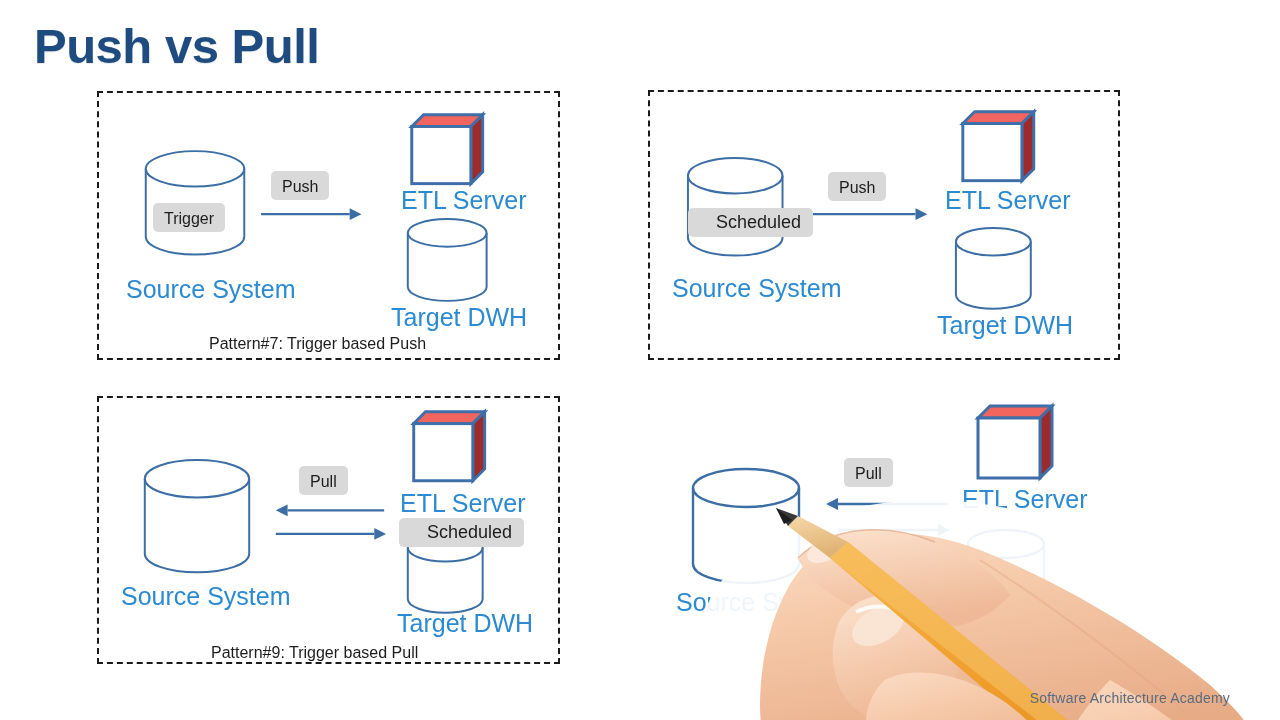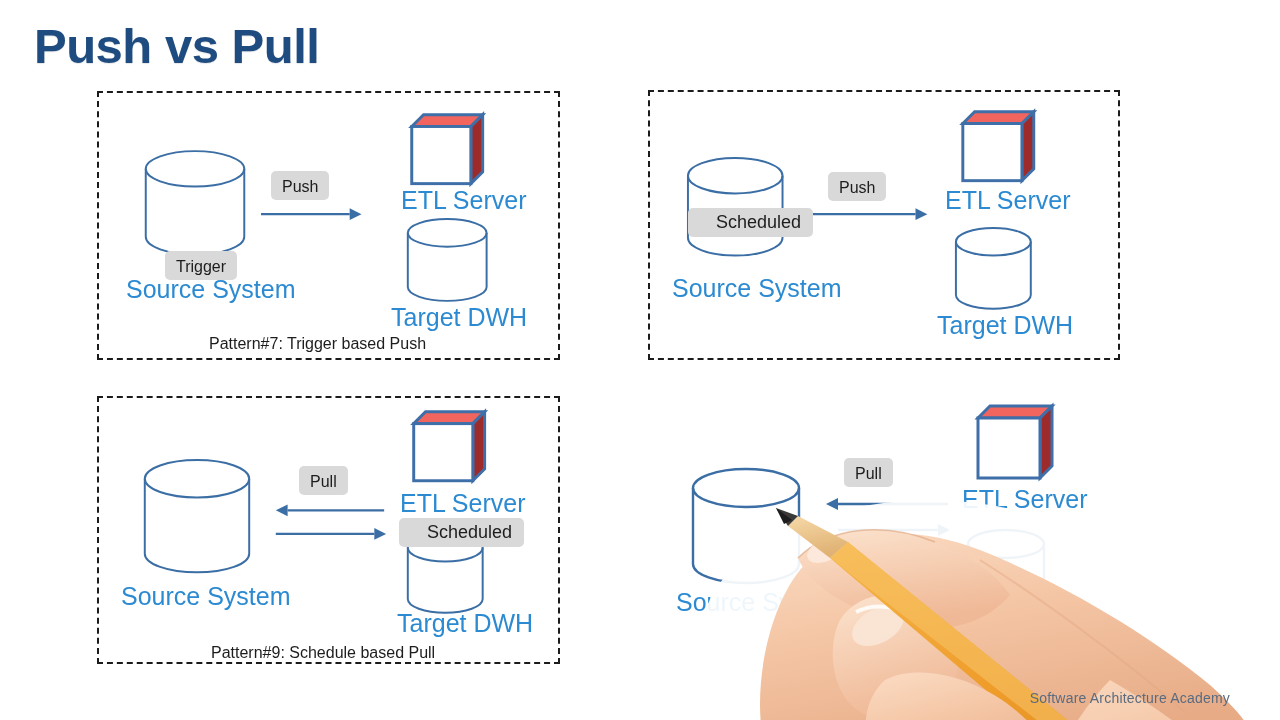--- a/index.html
+++ b/index.html
@@ -102,21 +102,21 @@
         <polygon points="376,34 388,22 388,80 376,92" fill="#9e2b2b" stroke="#3f6fa8" stroke-width="3"></polygon>
         <rect x="316" y="34" width="60" height="58" fill="#ffffff" stroke="#3f6fa8" stroke-width="3"></rect>
       </g>
 
       <g fill="none" stroke="#3b6ea5" stroke-width="2">
         <ellipse cx="352" cy="142" rx="40" ry="14"></ellipse>
         <path d="M312 142 L312 197 A40 14 0 0 0 392 197 L392 142"></path>
       </g>
     </svg>
 
-    <div class="badge" style="left:66px;top:110px;margin-top:48px;">Trigger</div>
+    <div class="badge" style="left:54px;top:110px;">Trigger</div>
     <div class="badge" style="left:172px;top:78px;">Push</div>
 
     <div class="lbl big" style="left:27px;top:184px;">Source System</div>
     <div class="lbl big" style="left:302px;top:95px;">ETL Server</div>
     <div class="lbl big" style="left:292px;top:212px;">Target DWH</div>
 
     <div class="caption" style="left:110px;top:243px;">Pattern#7: Trigger based Push</div>
   </div>
 
   <div class="panel boxed" style="left:648px;top:90px;width:472px;height:270px;">
@@ -176,21 +176,21 @@
       </g>
     </svg>
 
     <div class="badge" style="left:200px;top:68px;">Pull</div>
     <div class="badge lg" style="left:300px;top:120px;">Scheduled</div>
 
     <div class="lbl big" style="left:22px;top:186px;">Source System</div>
     <div class="lbl big" style="left:301px;top:93px;">ETL Server</div>
     <div class="lbl big" style="left:298px;top:213px;">Target DWH</div>
 
-    <div class="caption" style="left:112px;top:247px;">Pattern#9: Schedule based Pull</div>
+    <div class="caption" style="left:112px;top:247px;">Pattern#9: Trigger based Pull</div>
   </div>
 
   <div class="panel" style="left:648px;top:396px;width:472px;height:270px;">
     <svg class="art" viewBox="0 0 472 270">
       <g fill="none" stroke="#3b6ea5" stroke-width="2.4">
         <ellipse cx="98" cy="92" rx="53" ry="19"></ellipse>
         <path d="M45 92 L45 168 A53 19 0 0 0 151 168 L151 92"></path>
       </g>
       <g stroke="#3b6ea5" stroke-width="2.4" fill="none">
         <line x1="190" y1="108" x2="300" y2="108"></line>

